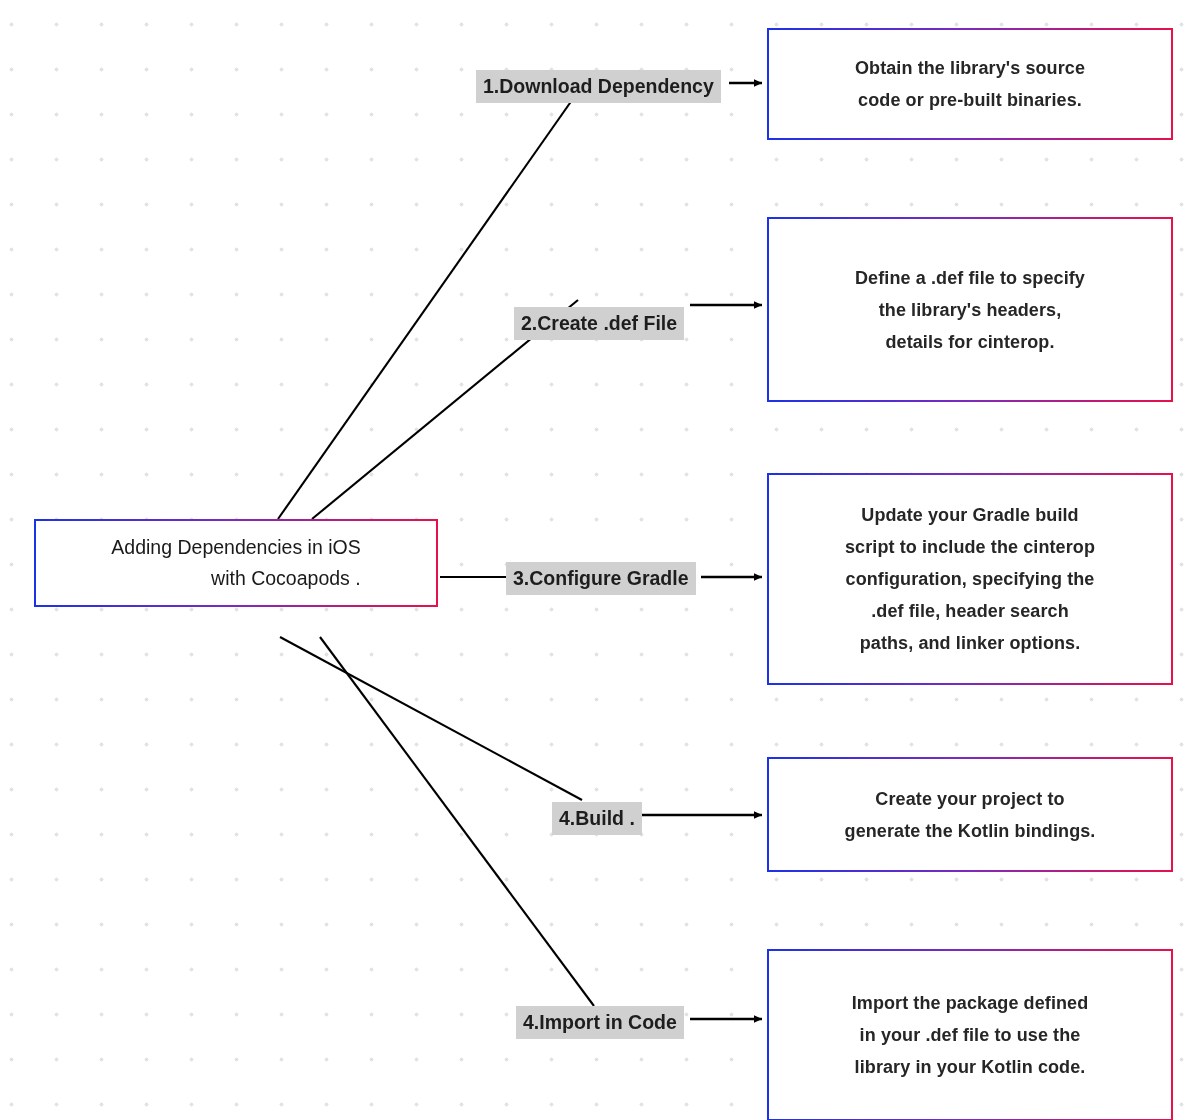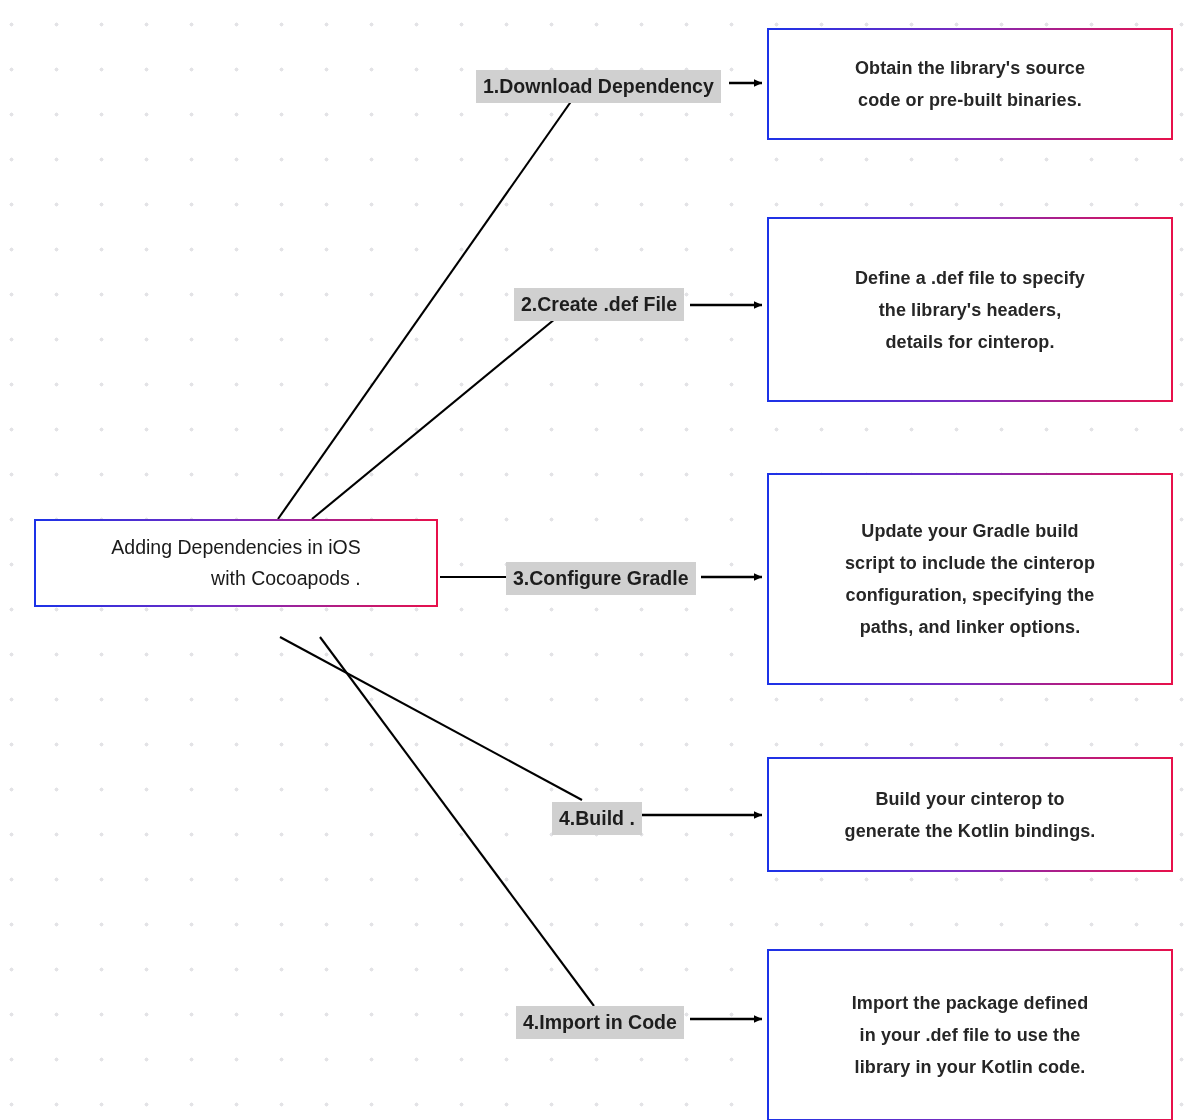--- a/index.html
+++ b/index.html
@@ -78,21 +78,21 @@
     background: #d0d0d0;
     color: #1d1d1d;
     font-size: 19.5px;
     line-height: 26px;
     padding: 3px 7px 4px 7px;
     white-space: nowrap;
     box-sizing: border-box;
     font-weight: bold;
   }
   #elabel-0 { left: 476px; top: 70px;   }
-  #elabel-1 { left: 514px; top: 288px;  }
+  #elabel-1 { left: 514px; top: 307px;  }
   #elabel-2 { left: 506px; top: 562px;  }
   #elabel-3 { left: 552px; top: 802px;  }
   #elabel-4 { left: 516px; top: 1006px; }
 </style>
 </head>
 <body>
 
 <div id="canvas">
 
   <svg id="edge-layer" viewBox="0 0 1200 1120">
@@ -150,27 +150,28 @@
       <span class="card-text">the library's headers,</span>
       <span class="card-text">details for cinterop.</span>
     </div>
   </div>
 
   <div class="node node-card" id="card-2">
     <div>
       <span class="card-text">Update your Gradle build</span>
       <span class="card-text">script to include the cinterop</span>
       <span class="card-text">configuration, specifying the</span>
+      <span class="card-text">.def file, header search</span>
       <span class="card-text">paths, and linker options.</span>
     </div>
   </div>
 
   <div class="node node-card" id="card-3">
     <div>
-      <span class="card-text">Build your cinterop to</span>
+      <span class="card-text">Create your project to</span>
       <span class="card-text">generate the Kotlin bindings.</span>
     </div>
   </div>
 
   <div class="node node-card" id="card-4">
     <div>
       <span class="card-text">Import the package defined</span>
       <span class="card-text">in your .def file to use the</span>
       <span class="card-text">library in your Kotlin code.</span>
     </div>

